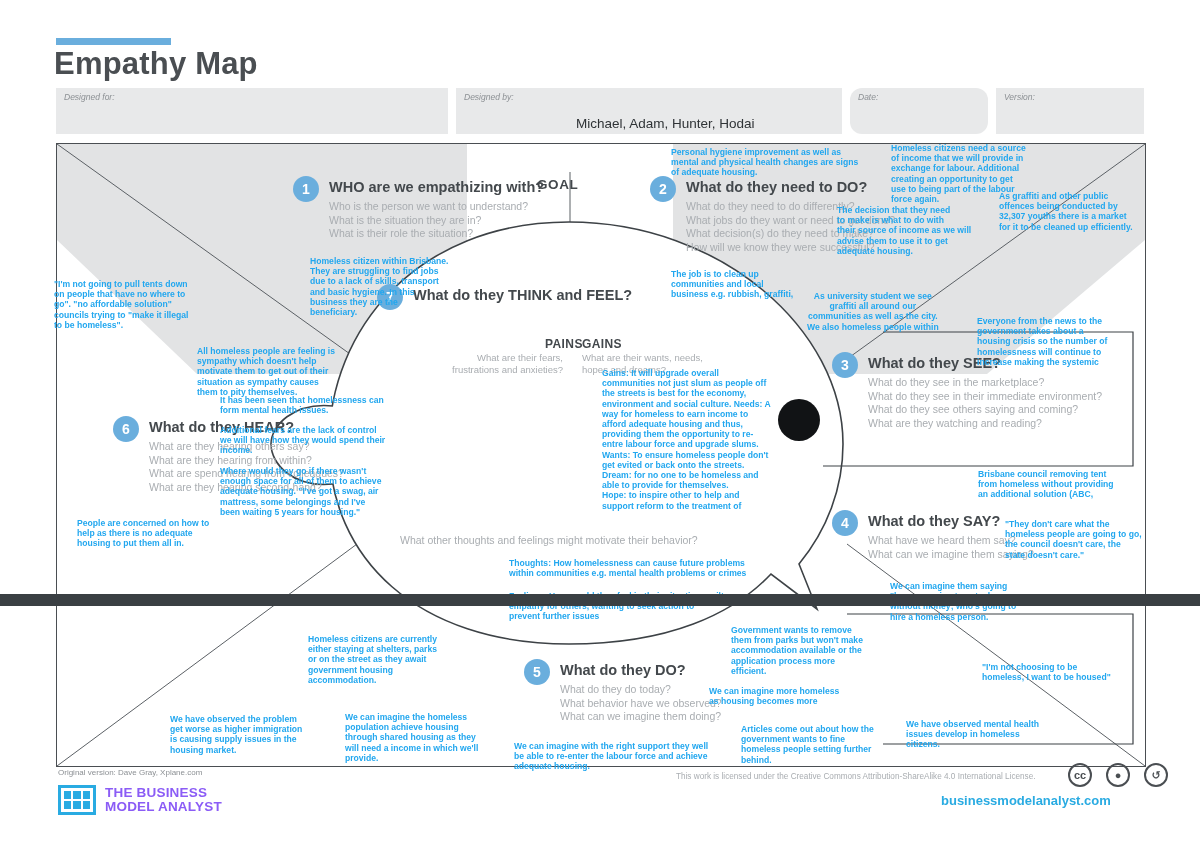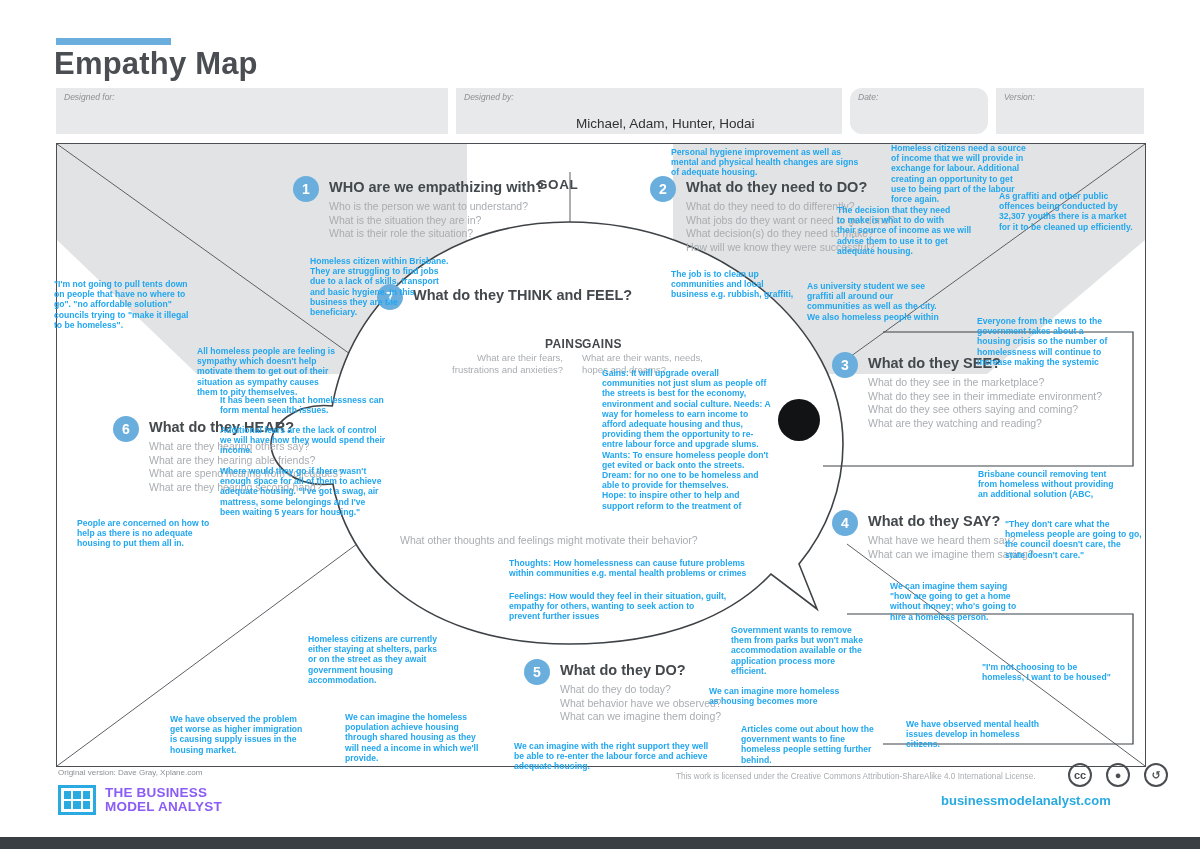--- a/index.html
+++ b/index.html
@@ -2,21 +2,21 @@
 <html><head>
 <meta charset="utf-8">
 <title>Empathy Map</title>
 <style>
   html,body{margin:0;padding:0;background:#ffffff;}
   body{
     font-family:"Liberation Sans","DejaVu Sans",sans-serif;
     width:1200px;height:849px;position:relative;overflow:hidden;
     color:#3b3f42;
   }
-  #page{position:absolute;left:0;top:0;width:1200px;height:849px;background:#fff;text-decoration:underline;}
+  #page{position:absolute;left:0;top:0;width:1200px;height:606px;background:#fff;text-decoration:underline;}
 
   
   .bottom-strip{position:absolute;left:0;bottom:0;width:1200px;height:12px;background:#3a3f43;}
 
   
   .title-rule{position:absolute;left:56px;top:38px;width:115px;height:7px;background:#6aaedd;}
   .page-title{position:absolute;left:54px;top:46px;font-size:31px;font-weight:bold;
               letter-spacing:.2px;color:#4a4e52;}
 
   .field{position:absolute;background:#e8e9ea;height:46px;}
@@ -187,21 +187,21 @@
         <li>What behavior have we observed?</li>
         <li>What can we imagine them doing?</li>
       </ul>
     </div>
 
     <div class="sect" style="left:56px;top:272px;">
       <div class="num">6</div>
       <h3>What do they HEAR?</h3>
       <ul>
         <li>What are they hearing others say?</li>
-        <li>What are they hearing able friends?</li>
+        <li>What are they hearing from within?</li>
         <li>What are spend hearing from colleagues?</li>
         <li>What are they hearing second-hand?</li>
       </ul>
     </div>
 
     <div class="sect" style="left:320px;top:140px;">
       <div class="num">7</div>
       <h3>What do they THINK and FEEL?</h3>
     </div>
 
@@ -243,21 +243,21 @@
 business they are the
 beneficiary.</div>
     <div class="note" style="left:140px;top:202px;">All homeless people are feeling is
 sympathy which doesn't help
 motivate them to get out of their
 situation as sympathy causes
 them to pity themselves.</div>
     <div class="note" style="left:614px;top:125px;">The job is to clean up
 communities and local
 business e.g. rubbish, graffiti,</div>
-    <div class="note" style="left:750px;top:137px;">As university student we see
+    <div class="note" style="left:750px;top:147px;text-align:center;">As university student we see
 graffiti all around our
 communities as well as the city.
 We also homeless people within</div>
     <div class="note" style="left:920px;top:172px;">Everyone from the news to the
 government takes about a
 housing crisis so the number of
 homelessness will continue to
 increase making the systemic</div>
     <div class="note" style="left:163px;top:251px;">It has been seen that homelessness can
 form mental health issues.</div>

